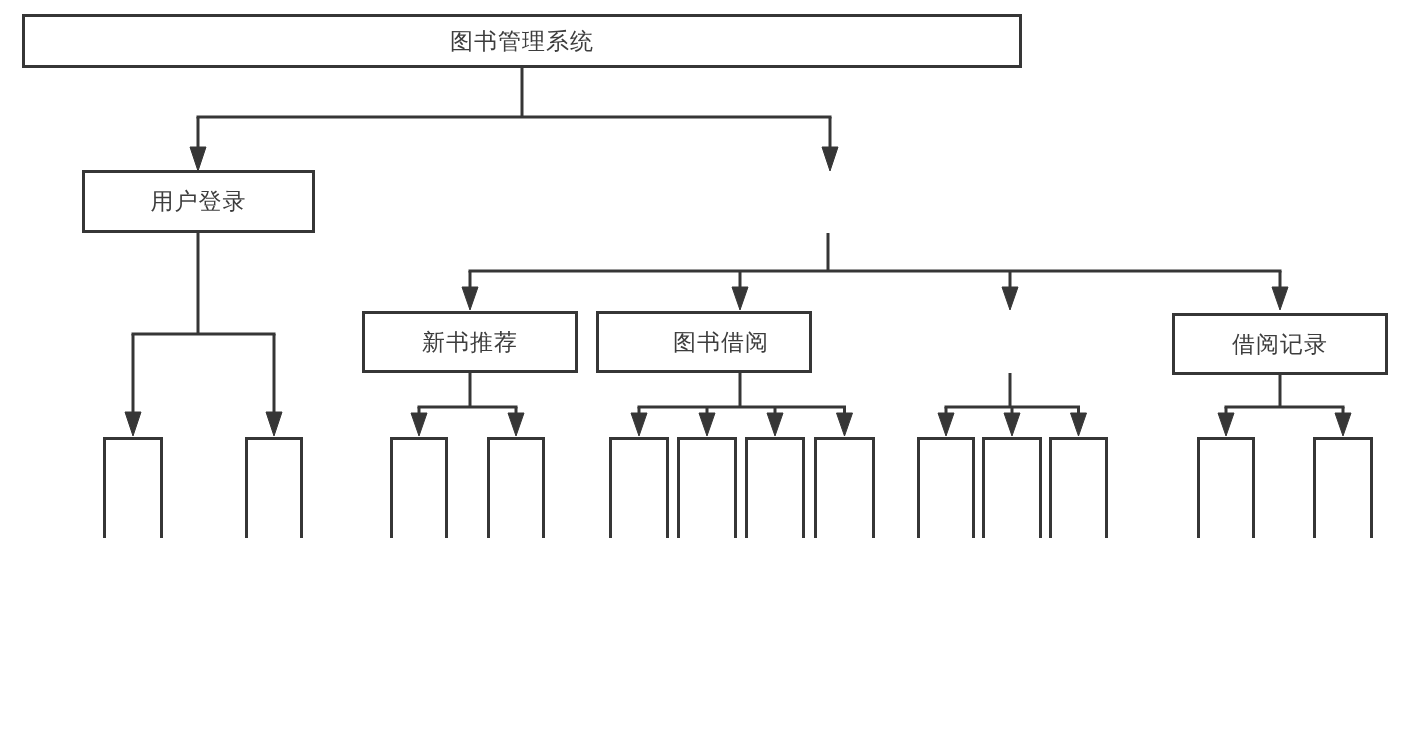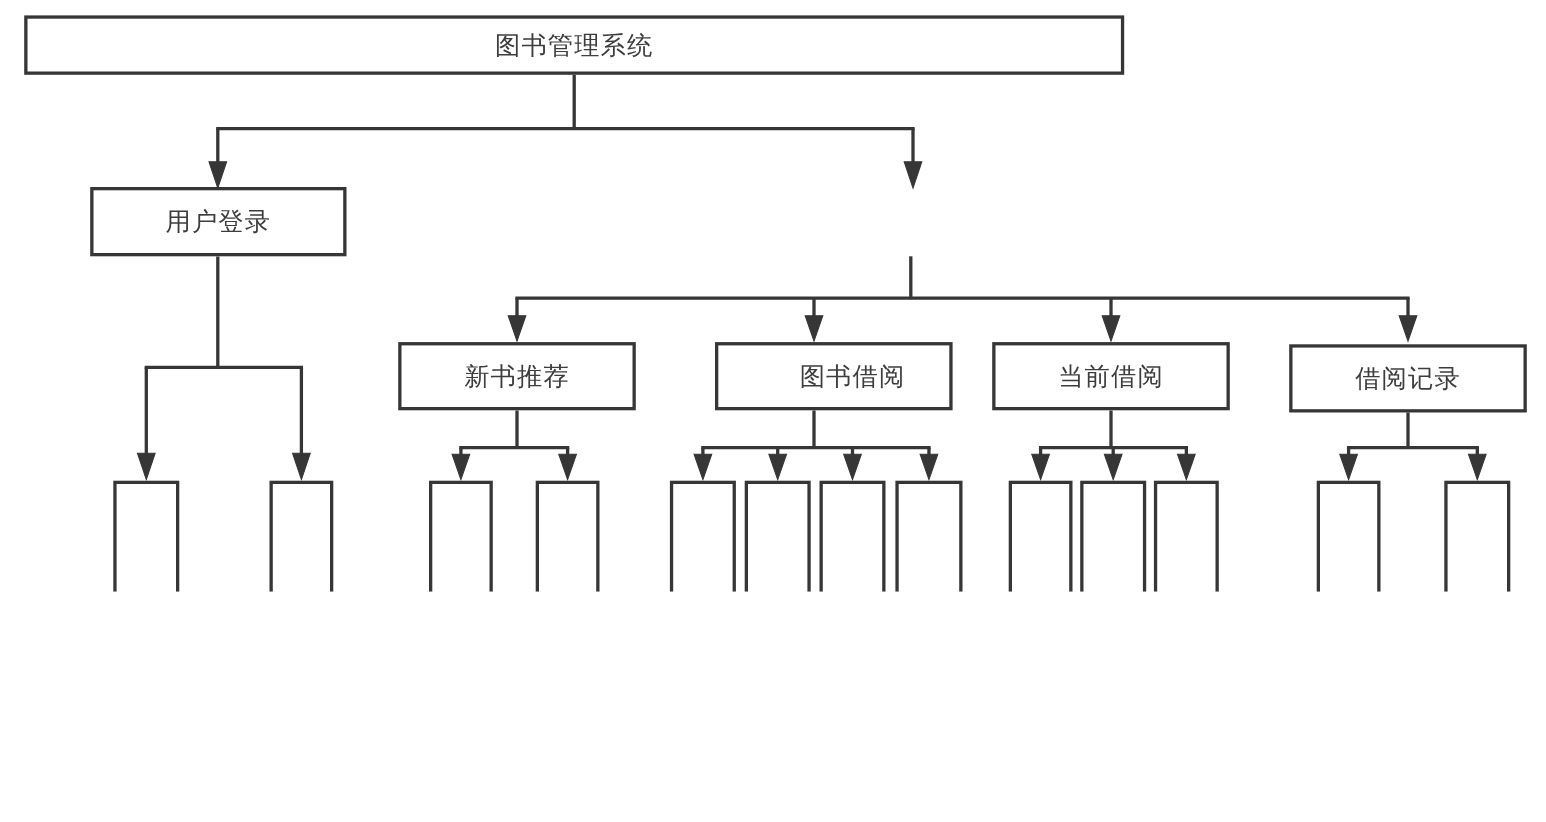--- a/index.html
+++ b/index.html
@@ -92,22 +92,21 @@
     <polygon points="1218,413 1234,413 1226,436"></polygon>
     <line x1="1343" y1="407" x2="1343" y2="415"></line>
     <polygon points="1335,413 1351,413 1343,436"></polygon>
   </svg>
 
   <div class="box h-box" style="left:22px;top:14px;width:1000px;height:54px;">图书管理系统</div>
 
   <div class="box h-box" style="left:82px;top:170px;width:233px;height:63px;">用户登录</div>
 
   <div class="box h-box" style="left:362px;top:311px;width:216px;height:62px;">新书推荐</div>
-  <div class="box h-box" style="left:650px;top:311px;width:216px;height:62px;padding-left:34px;">图书借阅</div>
-  <div class="box h-box" style="left:902px;top:311px;width:216px;height:62px;">当前借阅</div>
+  <div class="box h-box" style="left:596px;top:311px;width:216px;height:62px;padding-left:34px;">图书借阅</div>
   <div class="box h-box" style="left:1172px;top:313px;width:216px;height:62px;">借阅记录</div>
 
   <div class="box v-box" style="left:103px;top:437px;width:60px;height:297px;">用户登录</div>
   <div class="box v-box" style="left:245px;top:437px;width:58px;height:297px;">注销登录</div>
 
   <div class="box v-box" style="left:390px;top:437px;width:58px;height:297px;">查询图书</div>
   <div class="box v-box" style="left:487px;top:437px;width:58px;height:297px;">借阅图书</div>
 
   <div class="box v-box" style="left:609px;top:437px;width:60px;height:297px;">查询图书</div>
   <div class="box v-box" style="left:677px;top:437px;width:60px;height:297px;">新增图书（管理员）</div>

